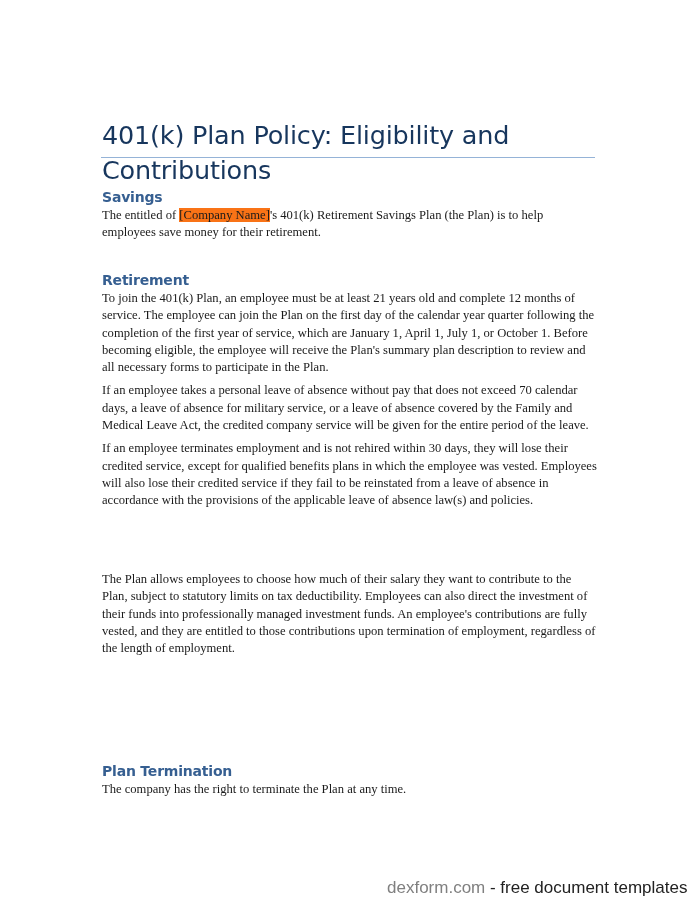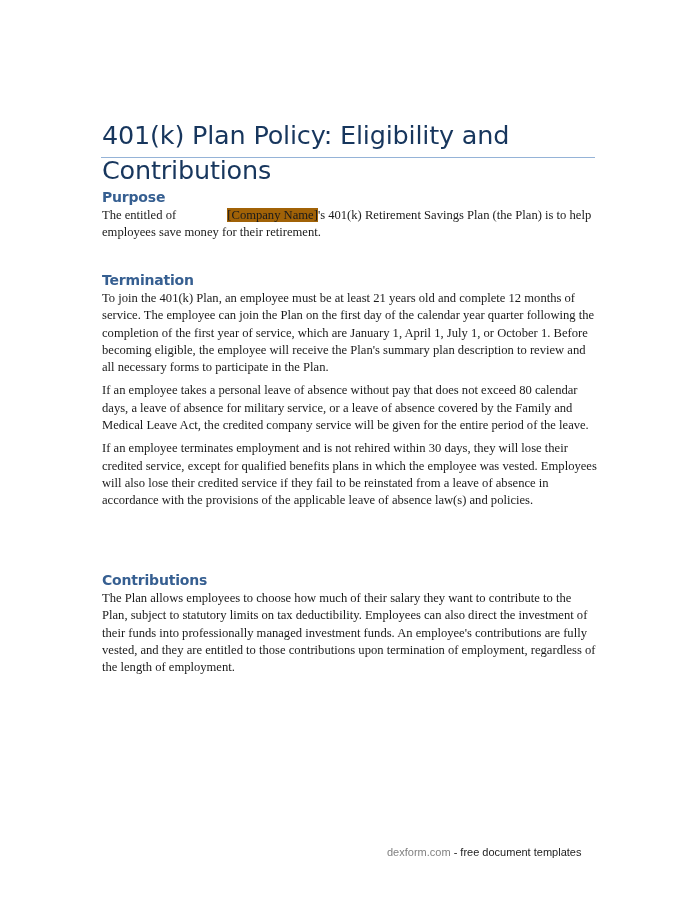--- a/index.html
+++ b/index.html
@@ -13,50 +13,53 @@
   .title-rule { position: absolute; left: 101px; top: 157px; width: 494px; height: 1px; background: #95b3d7; }
   .section { position: absolute; left: 102px; width: 495px; }
   .heading {
     font-family: "DejaVu Sans", sans-serif; font-weight: bold; font-size: 14px;
     color: #365f91; line-height: 18px; margin: 0 0 1px 0; letter-spacing: -0.2px;
   }
   .para {
     font-family: "Liberation Serif", serif; font-size: 12.6px; line-height: 17.3px;
     color: #1a1a1a; margin: 0 0 6px 0;
   }
-  .hl { background: #a16207; margin-left: 48px; }
+  .hl { background: #f97316; }
   .footer {
-    position: absolute; left: 387px; top: 846px;
-    font-family: "Liberation Sans", sans-serif; font-size: 11px; color: #222;
+    position: absolute; left: 387px; top: 878px;
+    font-family: "Liberation Sans", sans-serif; font-size: 17px; color: #222;
   }
   .footer .brand { color: #808080; }
 </style>
 </head>
 <body>
 
 <div class="page">
 
   <div class="title">401(k) Plan Policy: Eligibility and Contributions</div>
   <div class="title-rule"></div>
 
   <div class="section" style="top:188px;">
-    <div class="heading">Purpose</div>
+    <div class="heading">Savings</div>
     <p class="para"><span>The entitled of </span><span class="hl">[Company Name]</span><span>'s 401(k) Retirement Savings Plan (the Plan) is to help employees save money for their retirement.</span></p>
   </div>
 
   <div class="section" style="top:271px;">
-    <div class="heading">Termination</div>
+    <div class="heading">Retirement</div>
     <p class="para">To join the 401(k) Plan, an employee must be at least 21 years old and complete 12 months of service. The employee can join the Plan on the first day of the calendar year quarter following the completion of the first year of service, which are January 1, April 1, July 1, or October 1. Before becoming eligible, the employee will receive the Plan's summary plan description to review and all necessary forms to participate in the Plan.</p>
-    <p class="para">If an employee takes a personal leave of absence without pay that does not exceed 80 calendar days, a leave of absence for military service, or a leave of absence covered by the Family and Medical Leave Act, the credited company service will be given for the entire period of the leave.</p>
+    <p class="para">If an employee takes a personal leave of absence without pay that does not exceed 70 calendar days, a leave of absence for military service, or a leave of absence covered by the Family and Medical Leave Act, the credited company service will be given for the entire period of the leave.</p>
     <p class="para">If an employee terminates employment and is not rehired within 30 days, they will lose their credited service, except for qualified benefits plans in which the employee was vested. Employees will also lose their credited service if they fail to be reinstated from a leave of absence in accordance with the provisions of the applicable leave of absence law(s) and policies.</p>
   </div>
 
   <div class="section" style="top:571px;">
-    <div class="heading">Contributions</div>
     <p class="para">The Plan allows employees to choose how much of their salary they want to contribute to the Plan, subject to statutory limits on tax deductibility. Employees can also direct the investment of their funds into professionally managed investment funds. An employee's contributions are fully vested, and they are entitled to those contributions upon termination of employment, regardless of the length of employment.</p>
   </div>
 
+  <div class="section" style="top:762px;">
+    <div class="heading">Plan Termination</div>
+    <p class="para">The company has the right to terminate the Plan at any time.</p>
+  </div>
 
   <div class="footer">
     <span class="brand">dexform.com</span><span> - free document templates</span>
   </div>
 
 </div>
 
 </body></html>

